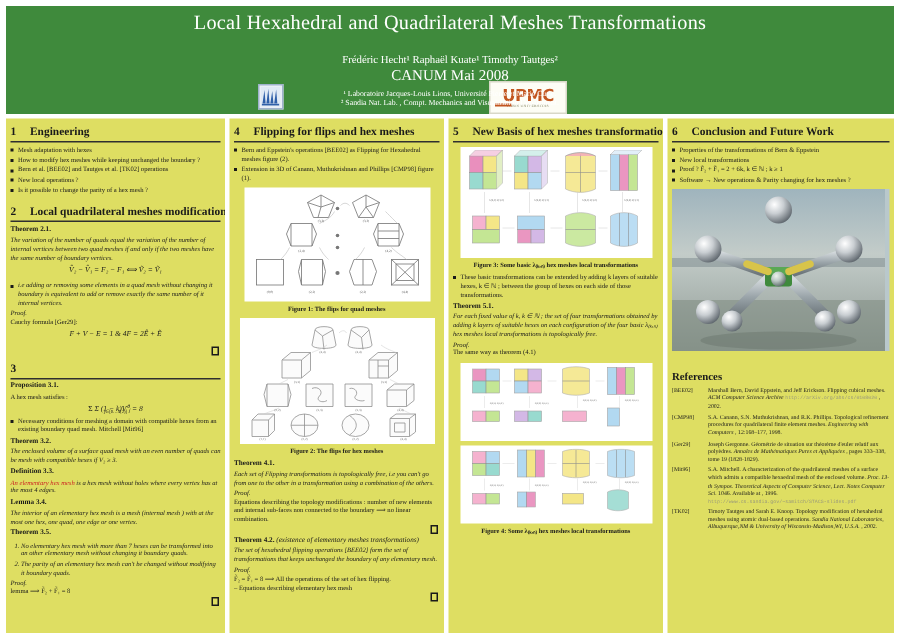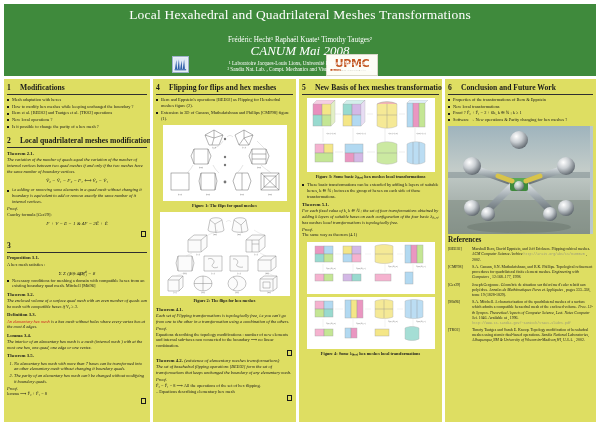--- a/index.html
+++ b/index.html
@@ -27,21 +27,21 @@
     padding-top:3px;
     box-sizing:border-box;
   }
   .h-title{
     color:#ffffff;font-size:13.5px;letter-spacing:.2px;
     line-height:15px;white-space:nowrap;
   }
   .h-authors{
     color:#ffffff;font-size:7.2px;line-height:9px;margin-top:14px;white-space:nowrap;
   }
-  .h-conf{color:#ffffff;font-size:13px;line-height:9px;margin-top:1px;font-style:italic;}
+  .h-conf{color:#ffffff;font-size:10px;line-height:9px;margin-top:1px;}
   .h-logos{
     position:relative;width:100%;height:26px;margin-top:1px;
   }
   .logo-jll{
     position:absolute;left:168px;top:0px;width:17px;height:17px;
     background:#e9eef6;border:1px solid #9fb2cc;box-sizing:border-box;
     display:flex;align-items:center;justify-content:center;
   }
   .logo-jll svg{display:block;}
   .logo-upmc{
@@ -116,21 +116,21 @@
     text-align:center;font-size:4.3px;line-height:6px;margin:2px 0 2px 0;font-weight:bold;
   }
   svg{display:block;}
   
   .photo{
     width:100%;height:108px;margin-top:3px;position:relative;overflow:hidden;
     background:#b9c8cc;
   }
   
   .ref-h{
-    font-weight:bold;font-size:7.2px;line-height:10px;margin:1px 0 2px 0;
+    font-weight:bold;font-size:7.2px;line-height:10px;margin:12px 0 2px 0;
   }
   .ref{
     display:flex;gap:2px;font-size:3.9px;line-height:5.1px;margin-bottom:2.4px;
   }
   .ref .tag{flex:none;width:22px;}
   .ref .bd{flex:1;}
   .ref .ital{font-style:italic;}
   .ref .url{color:#9a9a7a;font-family:"Liberation Mono", monospace;font-size:3.3px;}
 </style>
 </head>
@@ -166,21 +166,21 @@
       <div>² Sandia Nat. Lab. , Compt. Mechanics and Visualization Department.</div>
     </div>
   </div>
 
   <div class="cols">
 
     <div class="col c1">
 
       <div class="sec-h">
         <span class="num">1</span>
-        <span>Modifications</span>
+        <span>Engineering</span>
       </div>
       <ul class="bullets">
         <li>Mesh adaptation with hexes</li>
         <li>How to modify hex meshes while keeping unchanged the boundary ?</li>
         <li>Bern et al. [BEE02] and Tautges et al. [TK02] operations</li>
         <li>New local operations ?</li>
         <li>Is it possible to change the parity of a hex mesh ?</li>
       </ul>
 
       <div class="sec-h" style="margin-top:6px;">

